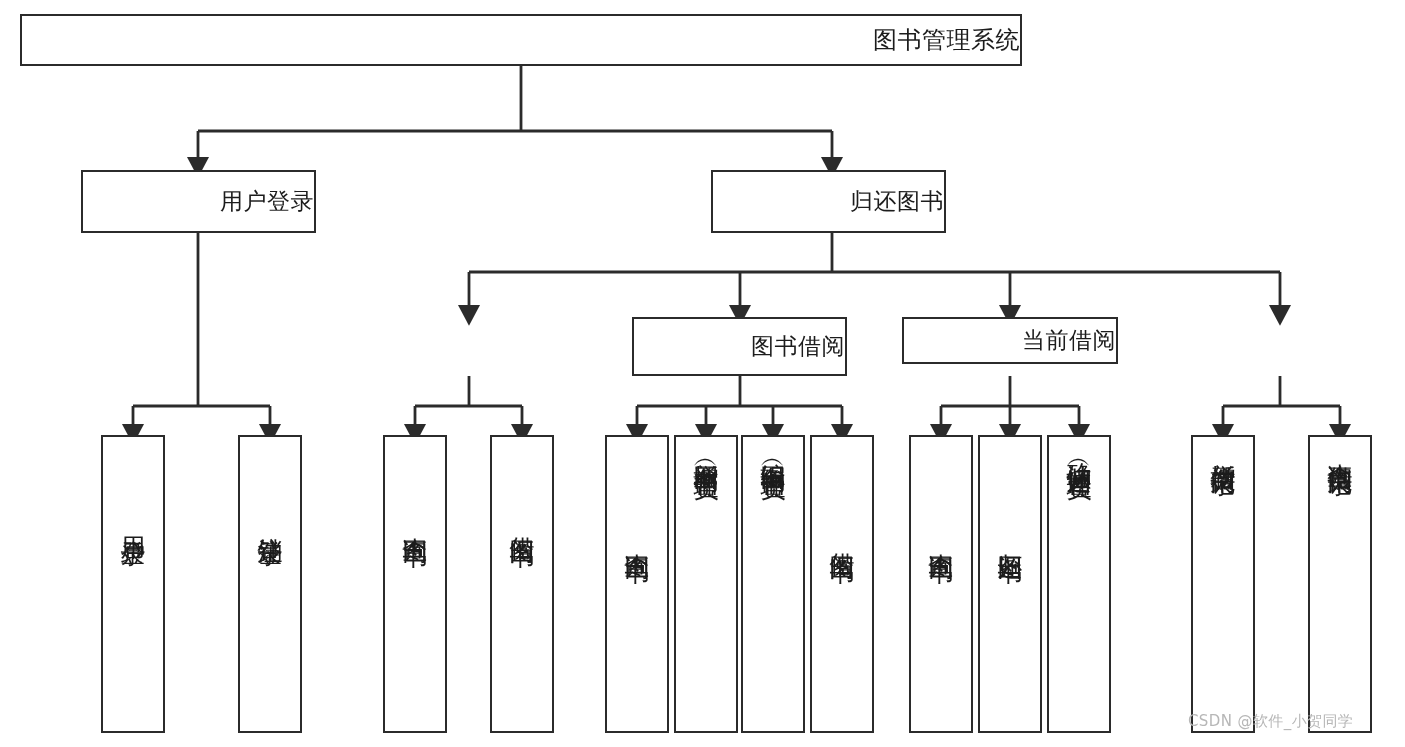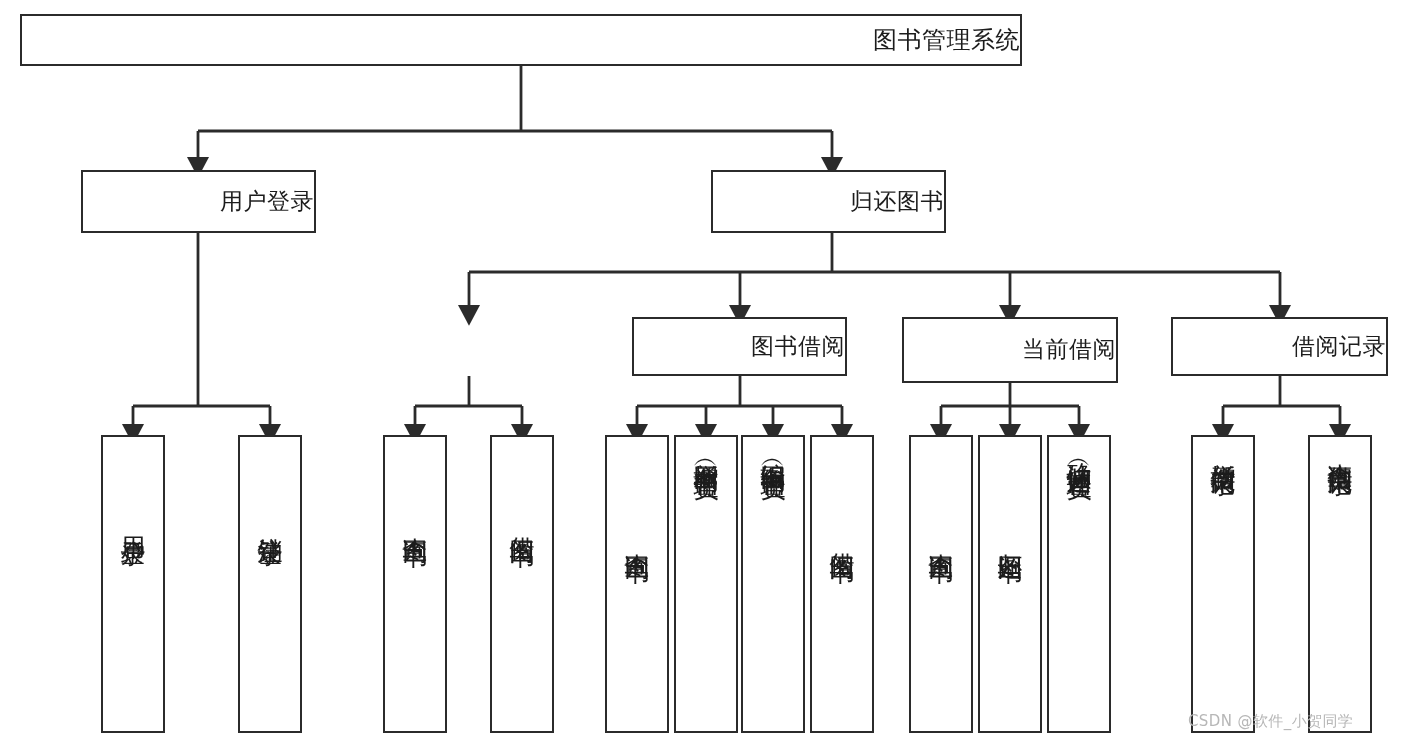--- a/index.html
+++ b/index.html
@@ -139,25 +139,22 @@
   <div class="node horiz" style="left:81px; top:170px; width:235px; height:63px;">
     <span class="label">用户登录</span>
   </div>
   <div class="node horiz" style="left:711px; top:170px; width:235px; height:63px;">
     <span class="label">归还图书</span>
   </div>
 
   <div class="node horiz" style="left:632px; top:317px; width:215px; height:59px;padding-left:8px;">
     <span class="label">图书借阅</span>
   </div>
-  <div class="node horiz" style="left:902px; top:317px; width:216px; height:66px;">
+  <div class="node horiz" style="left:902px; top:317px; width:216px; height:47px;">
     <span class="label">当前借阅</span>
-  </div>
-  <div class="node horiz" style="left:1171px; top:317px; width:217px; height:59px;">
-    <span class="label">借阅记录</span>
   </div>
 
   <div class="node vert mid" style="left:101px; top:435px; width:64px; height:298px;">
     <span class="label">用户登录</span>
   </div>
   <div class="node vert mid" style="left:238px; top:435px; width:64px; height:298px;">
     <span class="label">注销登录</span>
   </div>
 
   <div class="node vert mid" style="left:383px; top:435px; width:64px; height:298px;">

